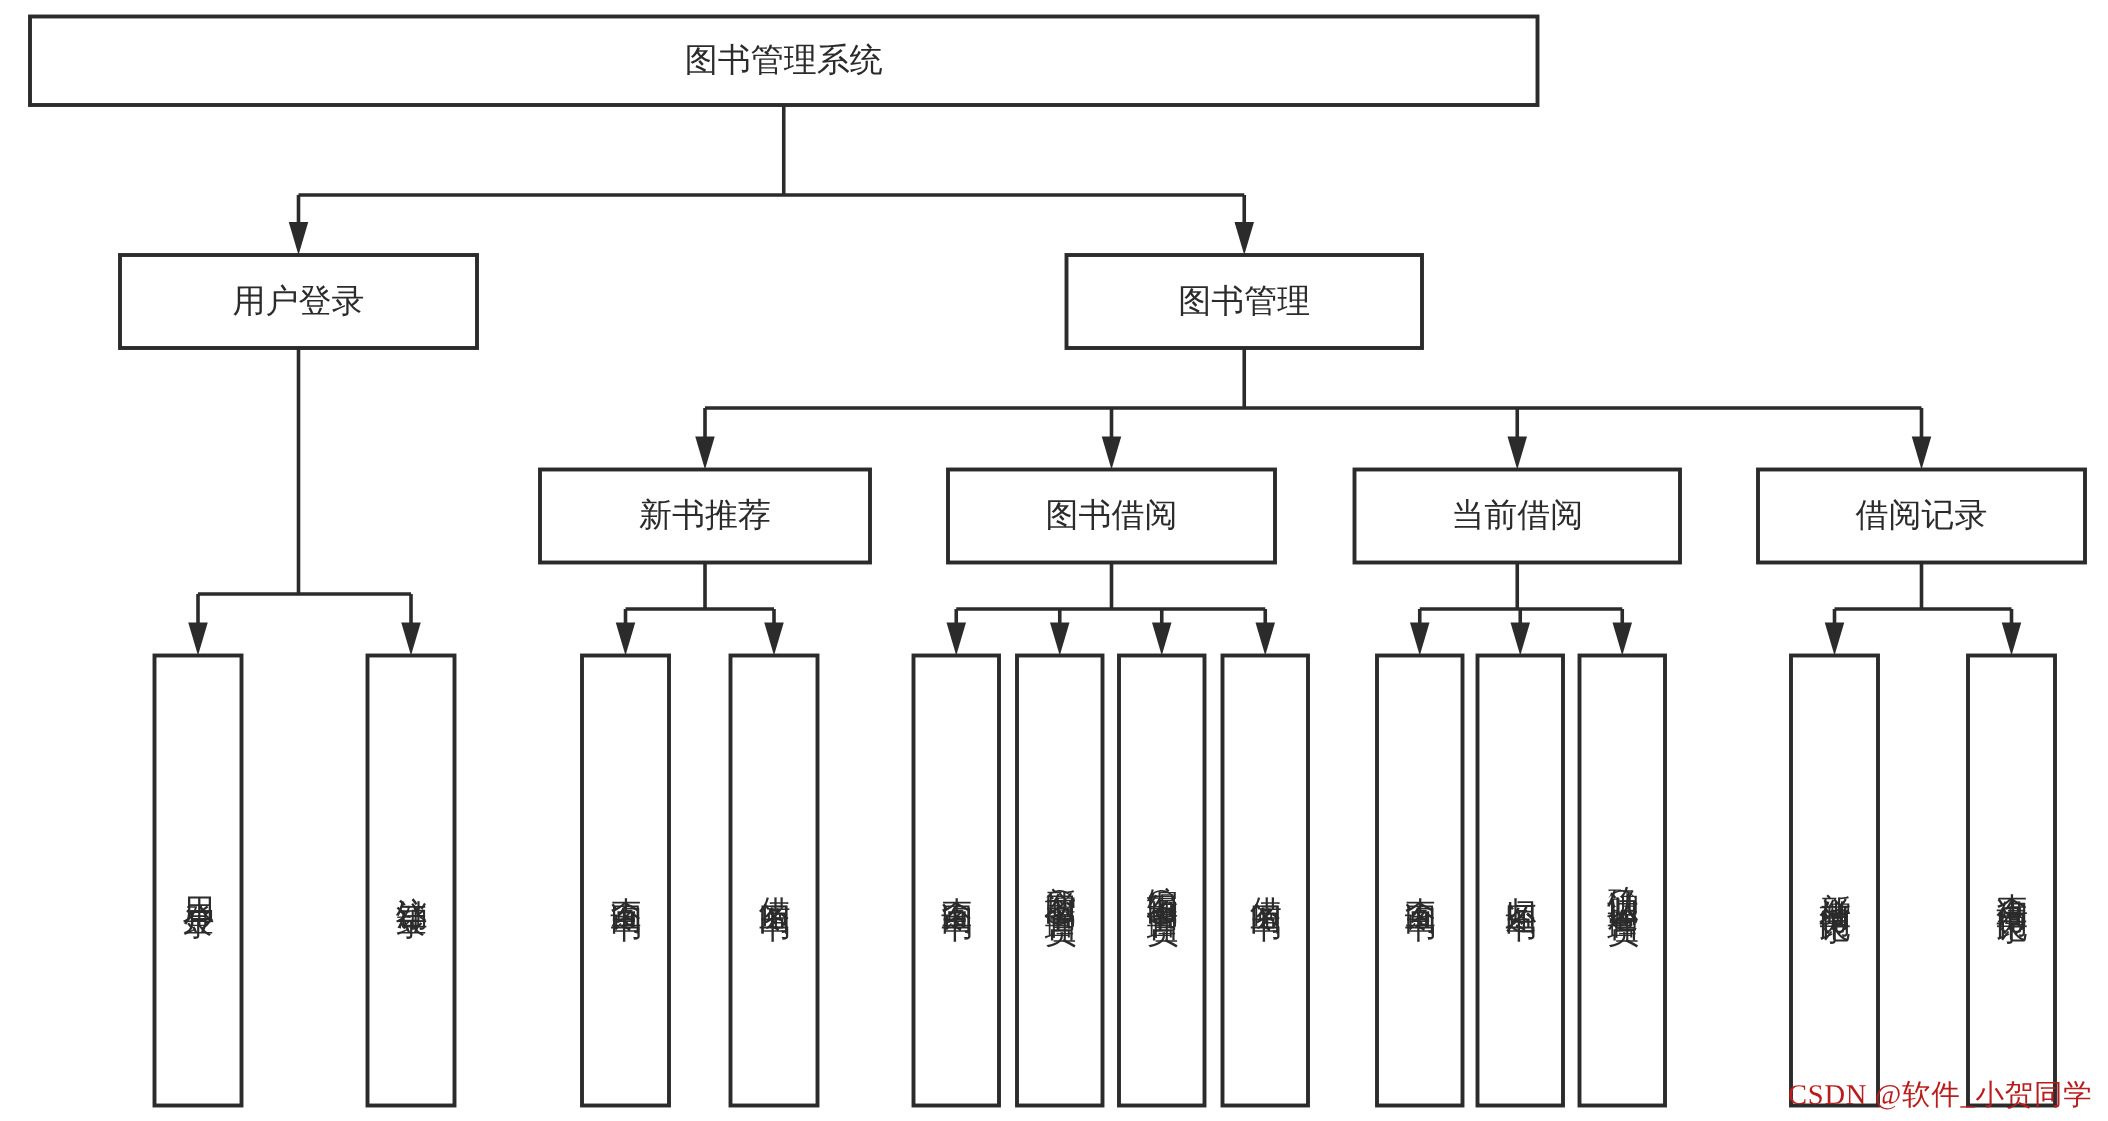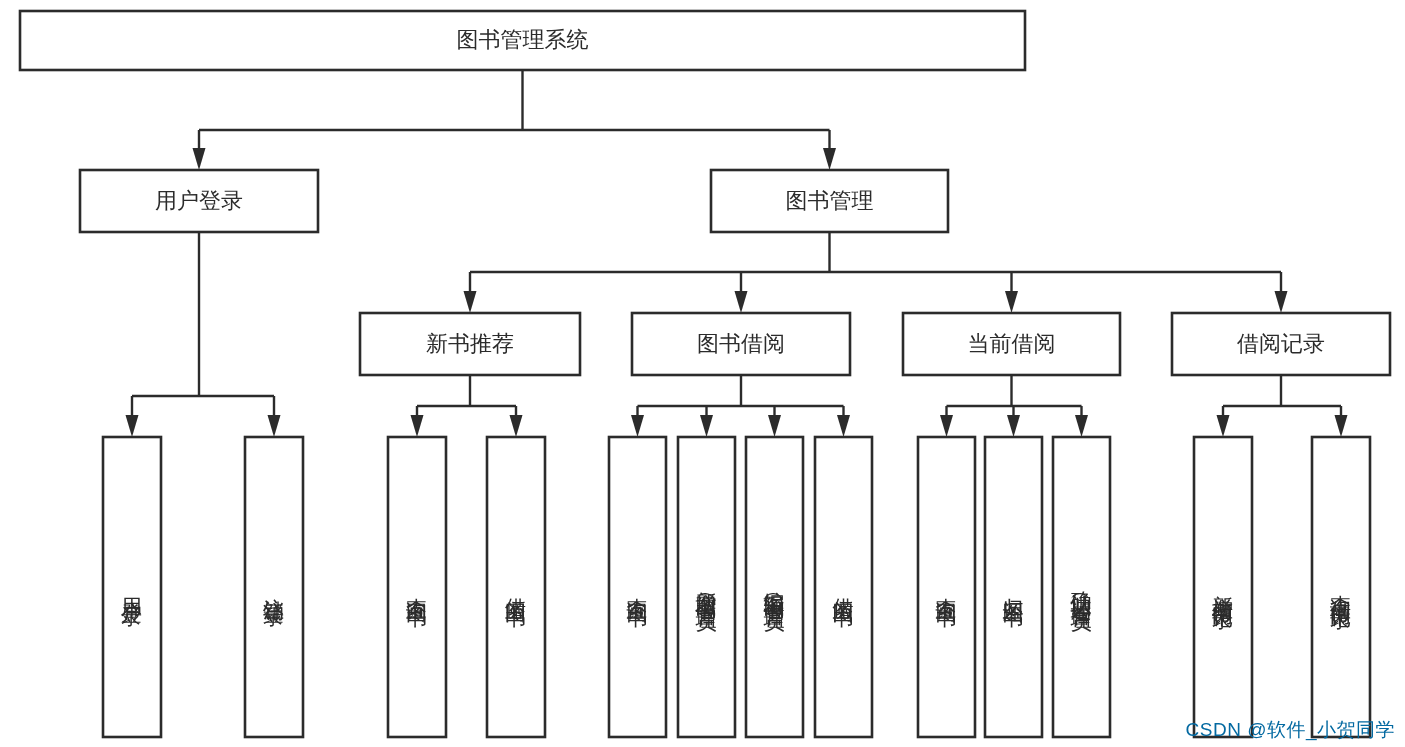--- a/index.html
+++ b/index.html
@@ -61,23 +61,23 @@
     font-size: 21px;
     line-height: 1.0;
     letter-spacing: 3px;
     color: #2b2b2b;
     white-space: nowrap;
   }
   .watermark {
     position: absolute;
     right: 10px;
     bottom: 4px;
-    font-family: Liberation Sans, sans-serif;
+    font-family: Liberation Serif, serif;
     font-size: 19px;
-    color: #0369a1;
+    color: #b91c1c;
     white-space: nowrap;
     letter-spacing: 0.5px;
   }
 </style>
 </head>
 <body>
 
 <div id="diagram-root">
 
   <svg class="diagram-canvas" viewBox="0 0 1405 747">

